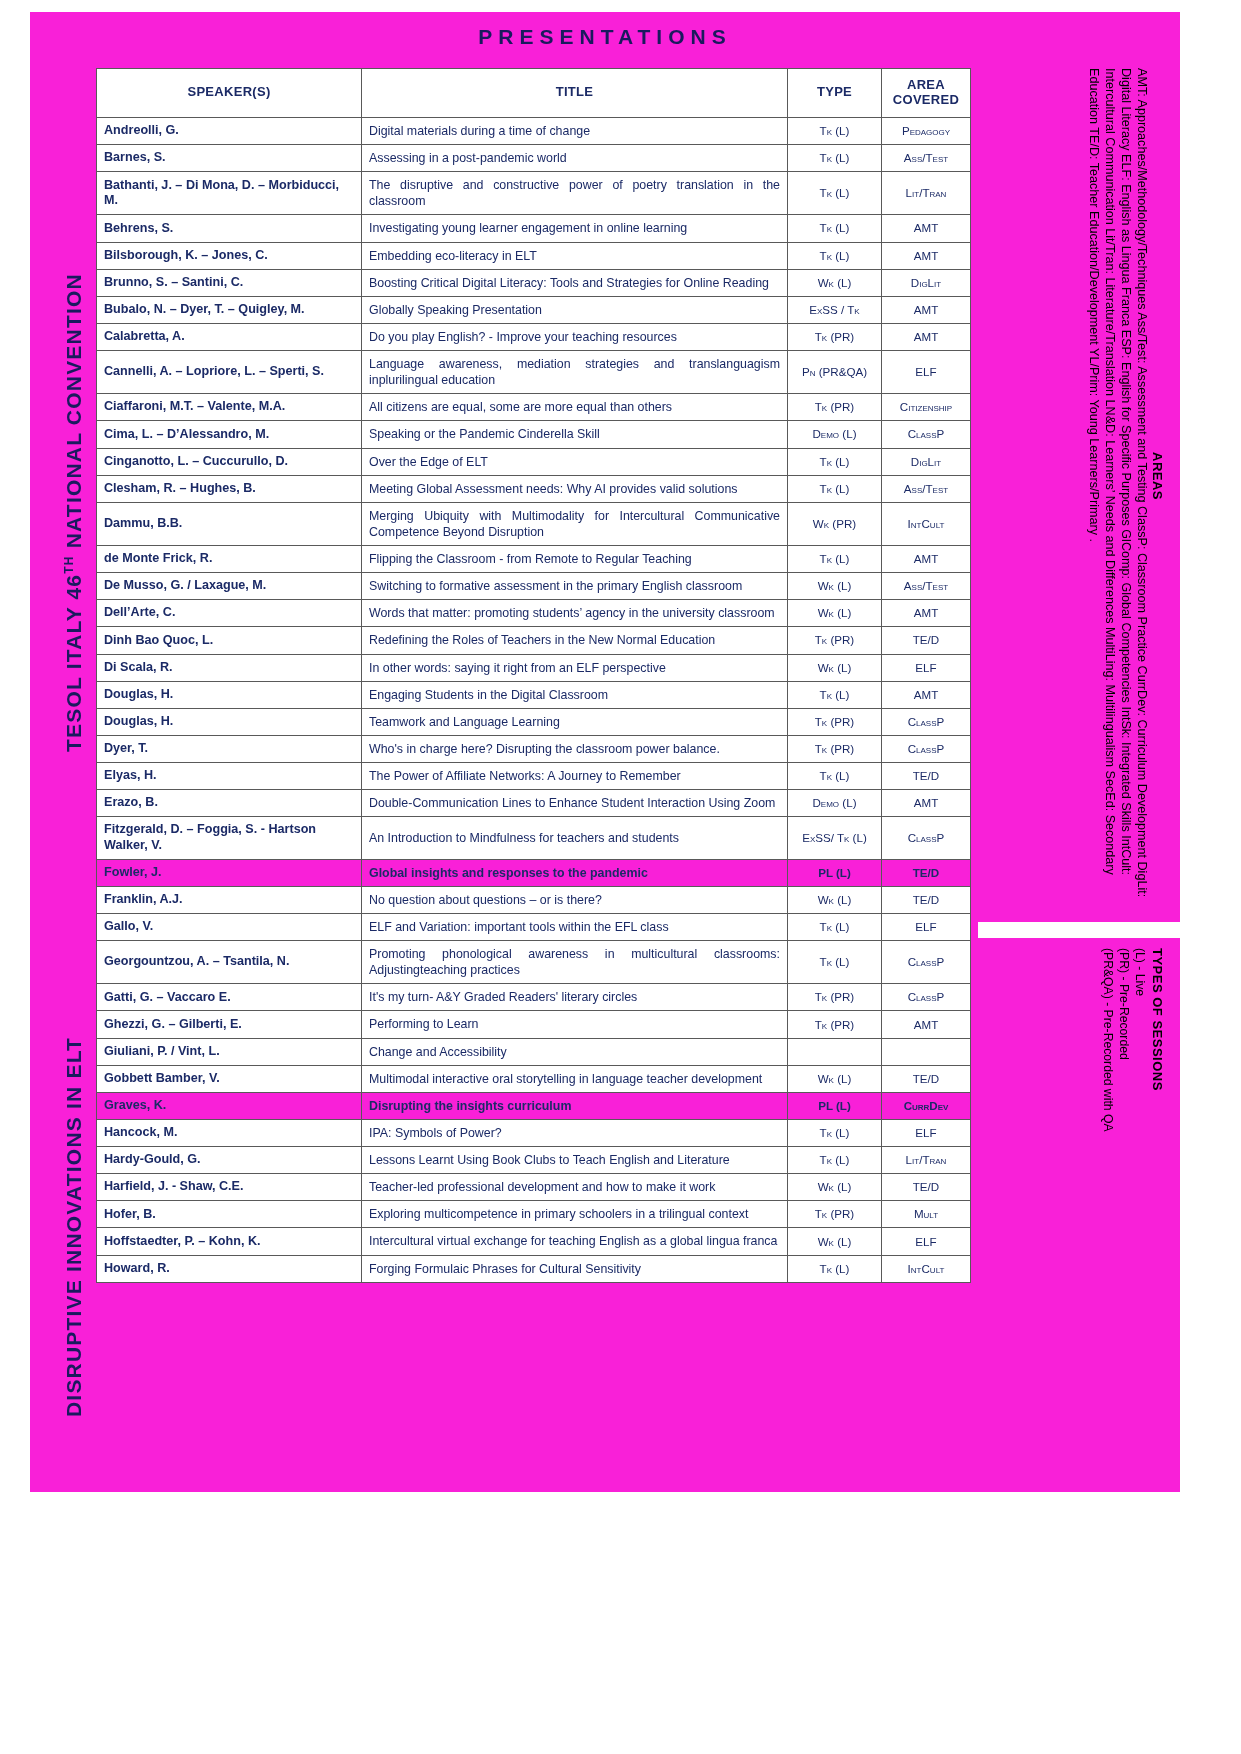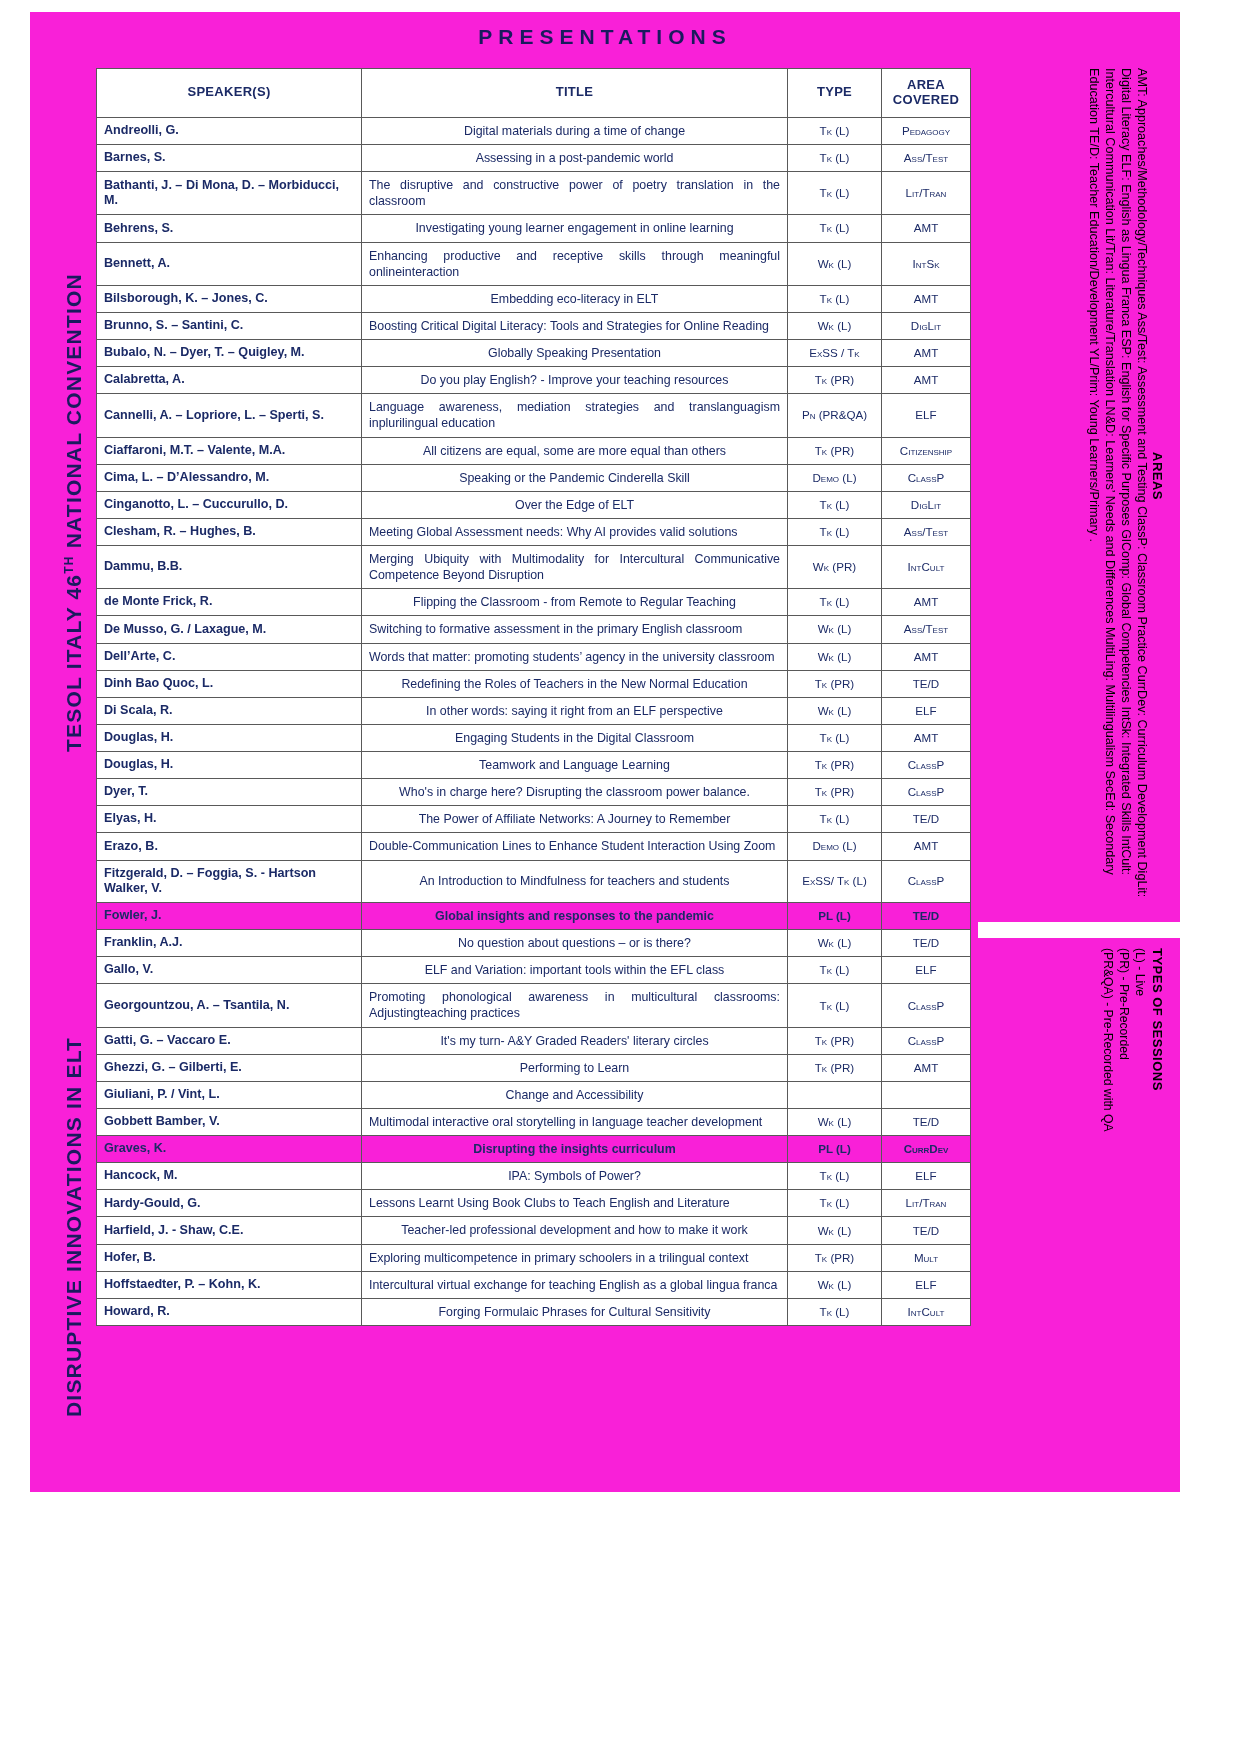--- a/index.html
+++ b/index.html
@@ -106,21 +106,21 @@
   td.speaker {
     font-size: 12.6px;
     font-weight: bold;
     text-align: left;
     line-height: 1.25;
     margin-top: 44px;
   }
   td.title {
     font-size: 12.4px;
     font-weight: normal;
-    text-align: center;
+    text-align: left;
     line-height: 1.3;
   }
   td.title.justify { text-align: justify; }
   td.type, td.area {
     font-size: 11.6px;
     text-align: center;
     line-height: 1.2;
     white-space: normal;
   }
   
@@ -228,26 +228,20 @@
             <td class="type sc">Tk (L)</td>
             <td class="area sc">Lit/Tran</td>
           </tr>
           <tr>
             <td class="speaker">Behrens, S.</td>
             <td class="title">Investigating young learner engagement in online learning</td>
             <td class="type sc">Tk (L)</td>
             <td class="area sc">AMT</td>
           </tr>
           <tr>
-            <td class="speaker">Bennett, A.</td>
-            <td class="title justify">Enhancing productive and receptive skills through meaningful onlineinteraction</td>
-            <td class="type sc">Wk (L)</td>
-            <td class="area sc">IntSk</td>
-          </tr>
-          <tr>
             <td class="speaker">Bilsborough, K. – Jones, C.</td>
             <td class="title">Embedding eco-literacy in ELT</td>
             <td class="type sc">Tk (L)</td>
             <td class="area sc">AMT</td>
           </tr>
           <tr>
             <td class="speaker">Brunno, S. – Santini, C.</td>
             <td class="title justify">Boosting Critical Digital Literacy: Tools and Strategies for Online Reading</td>
             <td class="type sc">Wk (L)</td>
             <td class="area sc">DigLit</td>

